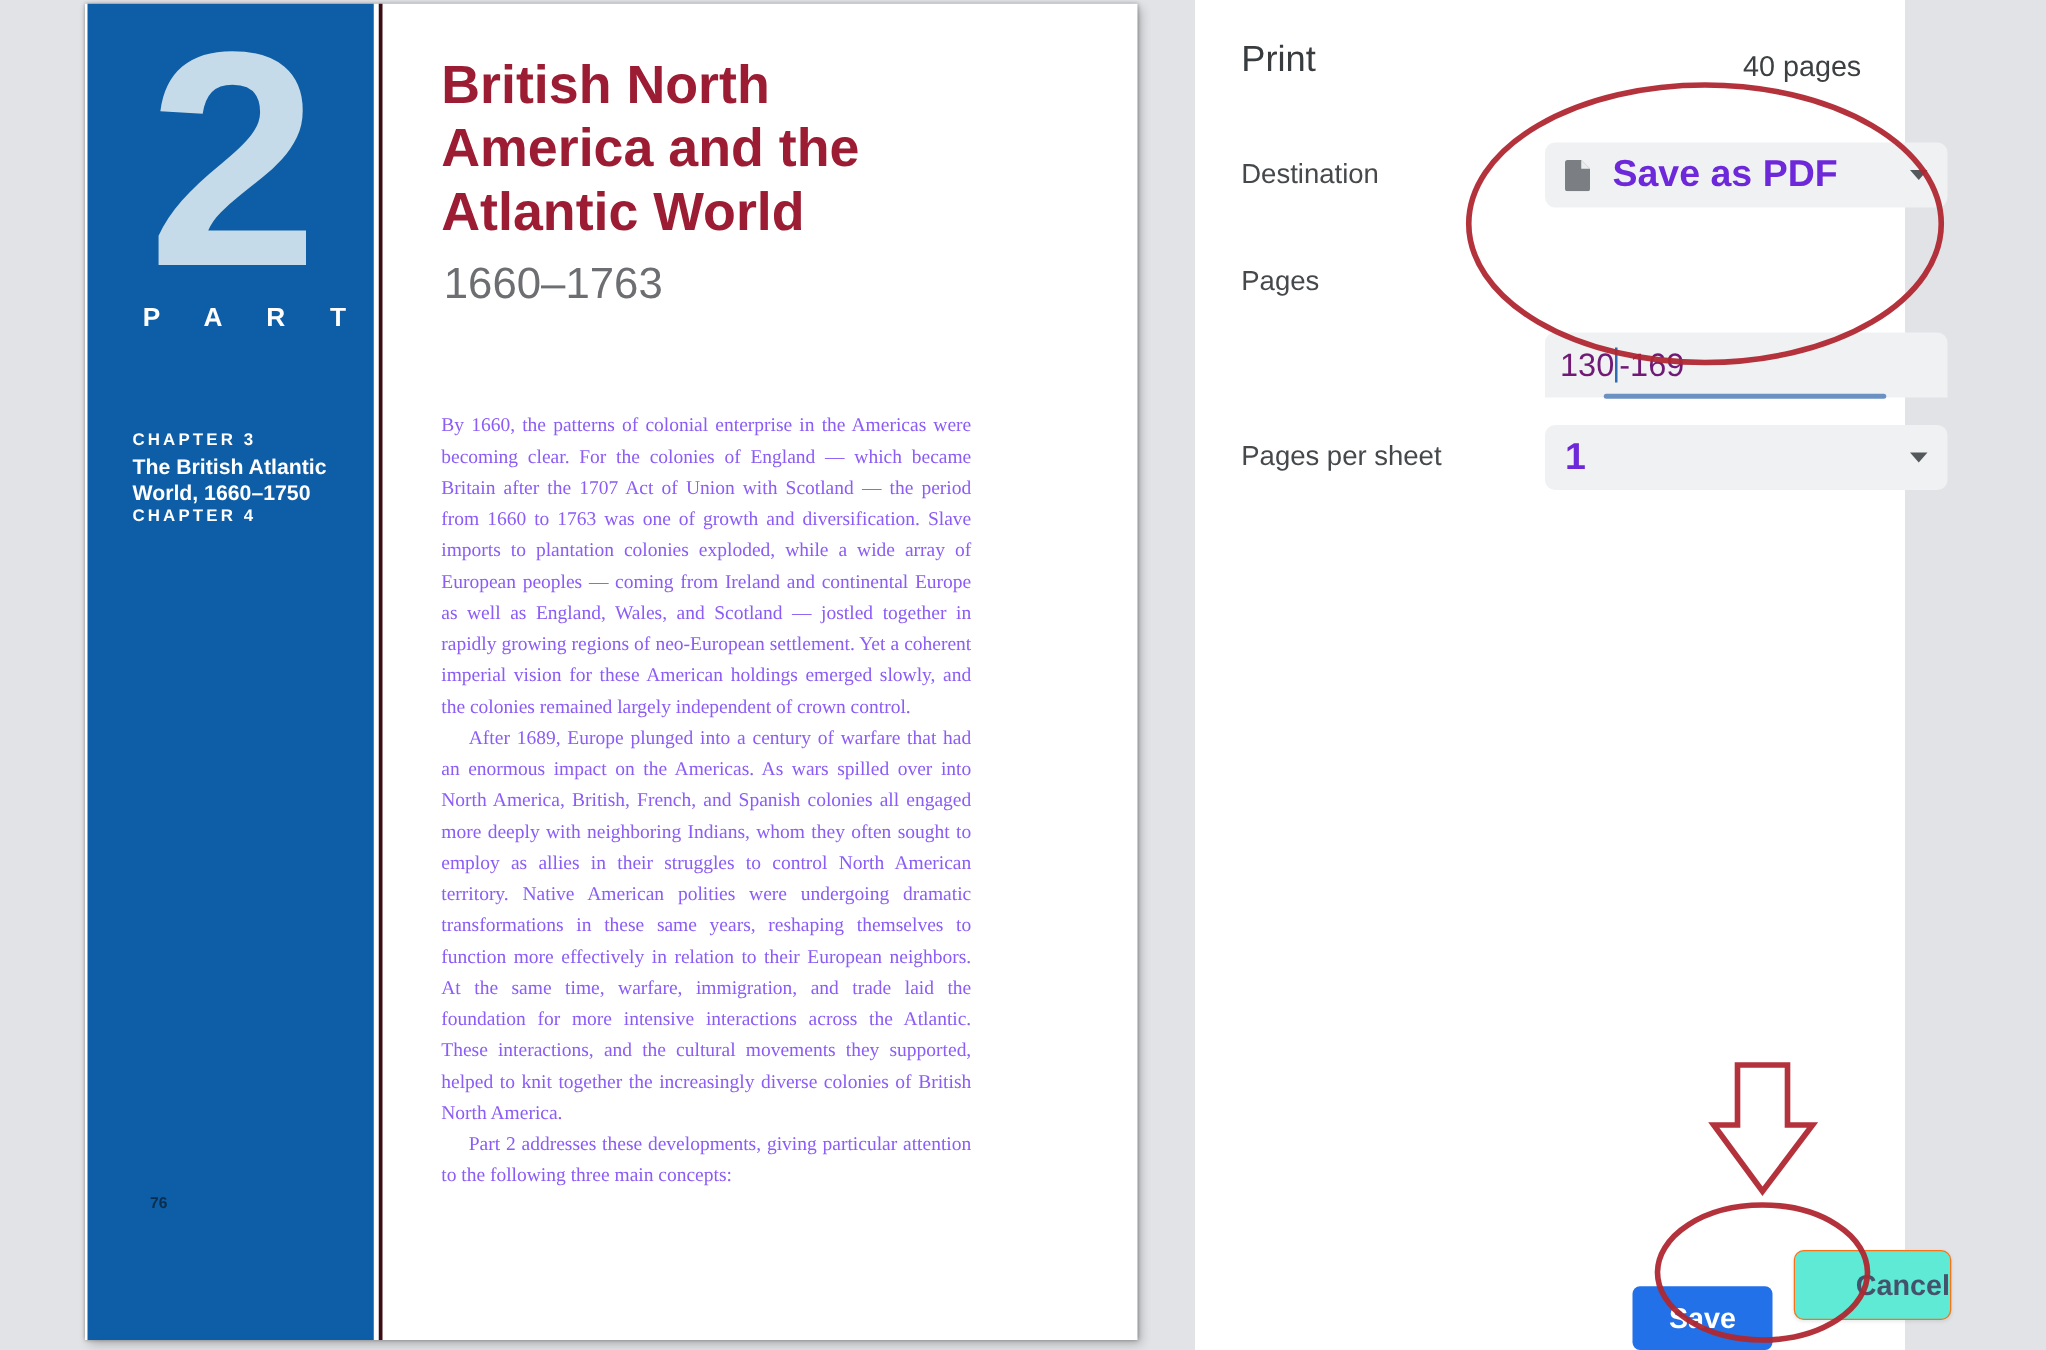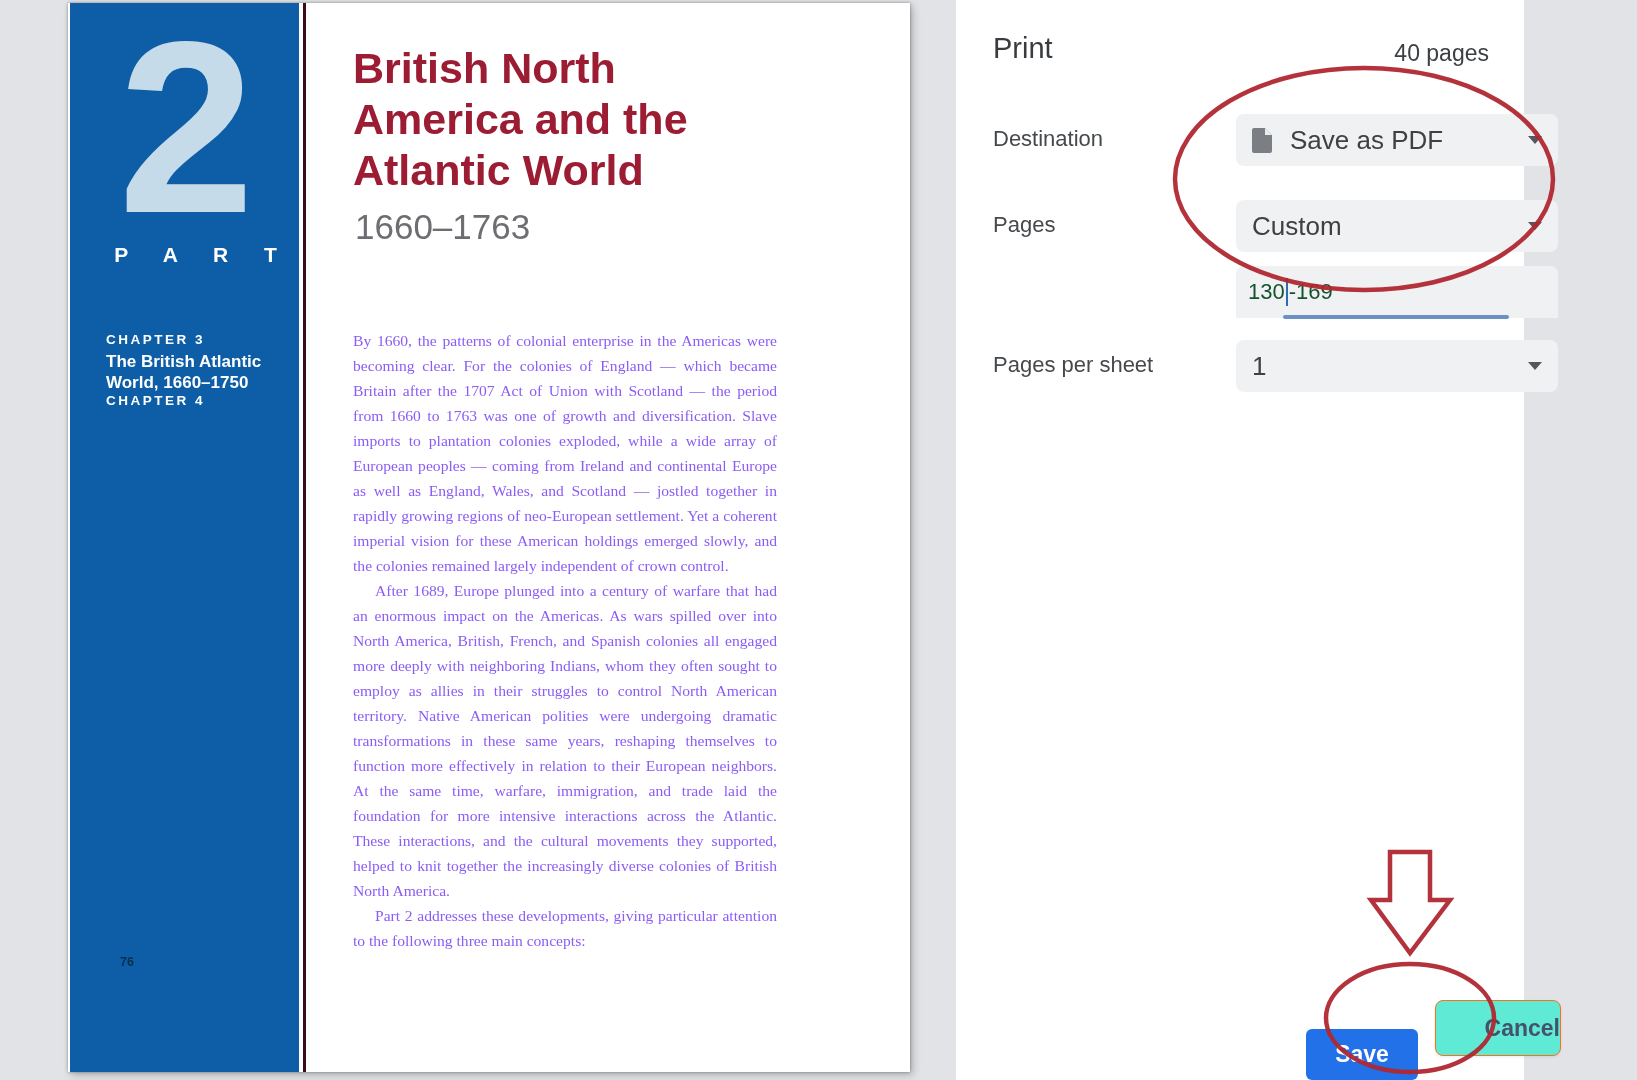--- a/index.html
+++ b/index.html
@@ -45,28 +45,28 @@
   .field-label { position:absolute; left:37px; font-size:22px; color:#46494c; }
   .lbl-destination { top:126px; }
   .lbl-pages { top:212px; }
   .lbl-pps { top:352px; }
 
   .dd { position:absolute; left:280px; width:322px; height:52px; background:#eff1f3; border-radius:8px;
         display:flex; align-items:center; padding:0 16px; cursor:pointer; }
   .dd-destination { top:114px; }
   .dd-pages { top:200px; }
   .dd-pps { top:340px; }
-  .dd-text { font-size:26px; color:#404040; }
+  .dd-text { font-size:30px; color:#6d28d9;font-weight:bold; }
   .dd-caret { position:absolute; right:16px; width:0; height:0;
               border-left:7px solid transparent; border-right:7px solid transparent; border-top:8px solid #54585c; }
   .pdf-icon { width:20px; height:25px; margin-right:18px; flex:0 0 auto; }
 
   .range-field { position:absolute; left:280px; top:266px; width:322px; height:52px;
                  background:#eff1f3; border-radius:8px 8px 0 0; display:flex; align-items:center; padding:0 12px; }
-  .range-text { font-size:22px; color:#14532d; }
+  .range-text { font-size:26px; color:#701a75; }
   .text-cursor { display:inline-block; width:2px; height:28px; background:#2d6cb5; vertical-align:middle; margin:0 1px; }
   .range-underline { position:absolute; left:47px; bottom:-1px; width:226px; height:4px; background:#6b91c3; border-radius:2px; }
 
   .btn-save { position:absolute; left:350px; top:1002px; width:112px; height:51px;
               background:#2271e8; border:none; border-radius:6px; color:#ffffff;
               font-family:"Liberation Sans", sans-serif; font-size:23px; font-weight:bold; cursor:pointer;margin-top:27px; }
   .btn-cancel { position:absolute; left:479px; top:1000px; width:126px; height:56px;
                 background:#5eead4; border:1px solid #f97316; border-radius:8px; color:#44536b;
                 font-family:"Liberation Sans", sans-serif; font-size:23px; font-weight:bold; cursor:pointer;
                 box-shadow:0 1px 3px rgba(0,0,0,.08);text-align:right; }
@@ -77,21 +77,21 @@
 </head>
 <body>
 
 <div id="root">
 
   <div class="doc-page">
     <div class="part-panel">
       <div class="part-number">2</div>
       <div class="part-word">P A R T</div>
       <div class="chapters">
-        <div class="chap-label" style="margin-top:4px;">CHAPTER 3</div>
+        <div class="chap-label" style="margin-top:16px;">CHAPTER 3</div>
         <div class="chap-title">The British Atlantic World, 1660–1750</div>
         <div class="chap-label">CHAPTER 4</div>
       </div>
       <div class="folio">76</div>
     </div>
     <div class="red-rule"></div>
 
     <div class="page-title"><span>British North</span><br><span>America and the</span><br><span>Atlantic World</span></div>
     <div class="page-subtitle">1660–1763</div>
 
@@ -120,24 +120,20 @@
     <div class="dd dd-destination">
       <svg class="pdf-icon" viewBox="0 0 20 25">
         <path d="M2 0 h11 l7 7 v16 a2 2 0 0 1 -2 2 h-16 a2 2 0 0 1 -2 -2 v-21 a2 2 0 0 1 2 -2 z" fill="#7b7f83"></path>
         <path d="M13 0 l7 7 h-7 z" fill="#ffffff" opacity="0.85"></path>
       </svg>
       <span class="dd-text">Save as PDF</span>
       <span class="dd-caret"></span>
     </div>
 
     <div class="field-label lbl-pages">Pages</div>
-    <div class="dd dd-pages">
-      <span class="dd-text">Custom</span>
-      <span class="dd-caret"></span>
-    </div>
 
     <div class="range-field">
       <span class="range-text">130</span>
         <span class="text-cursor"></span>
         <span class="range-text">-169</span>
       <span class="range-underline"></span>
     </div>
 
     <div class="field-label lbl-pps">Pages per sheet</div>
     <div class="dd dd-pps">

